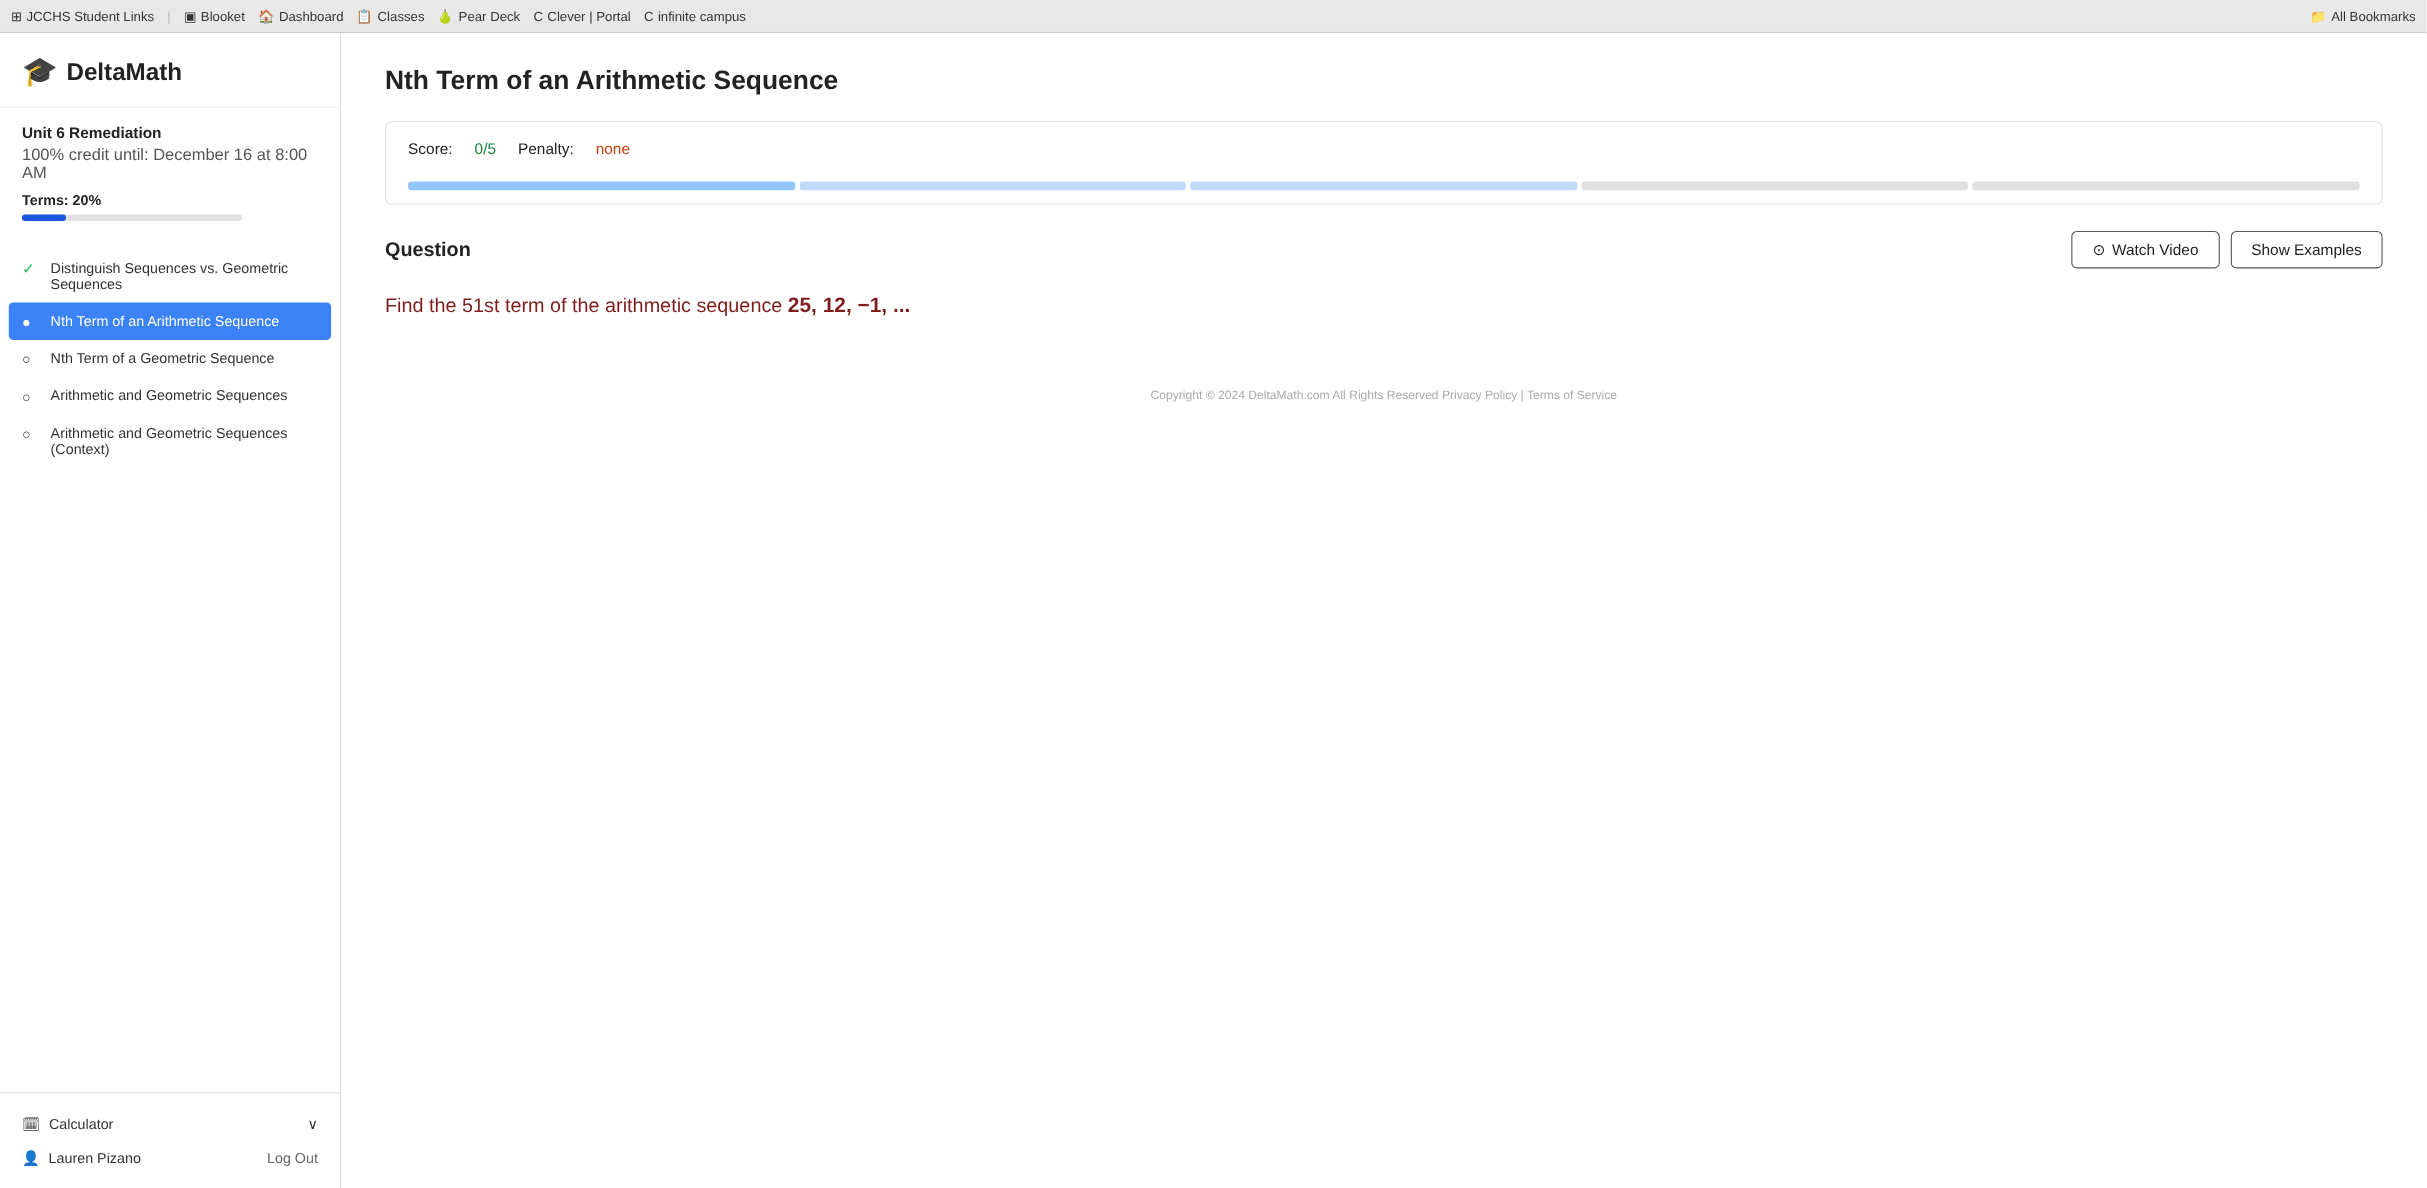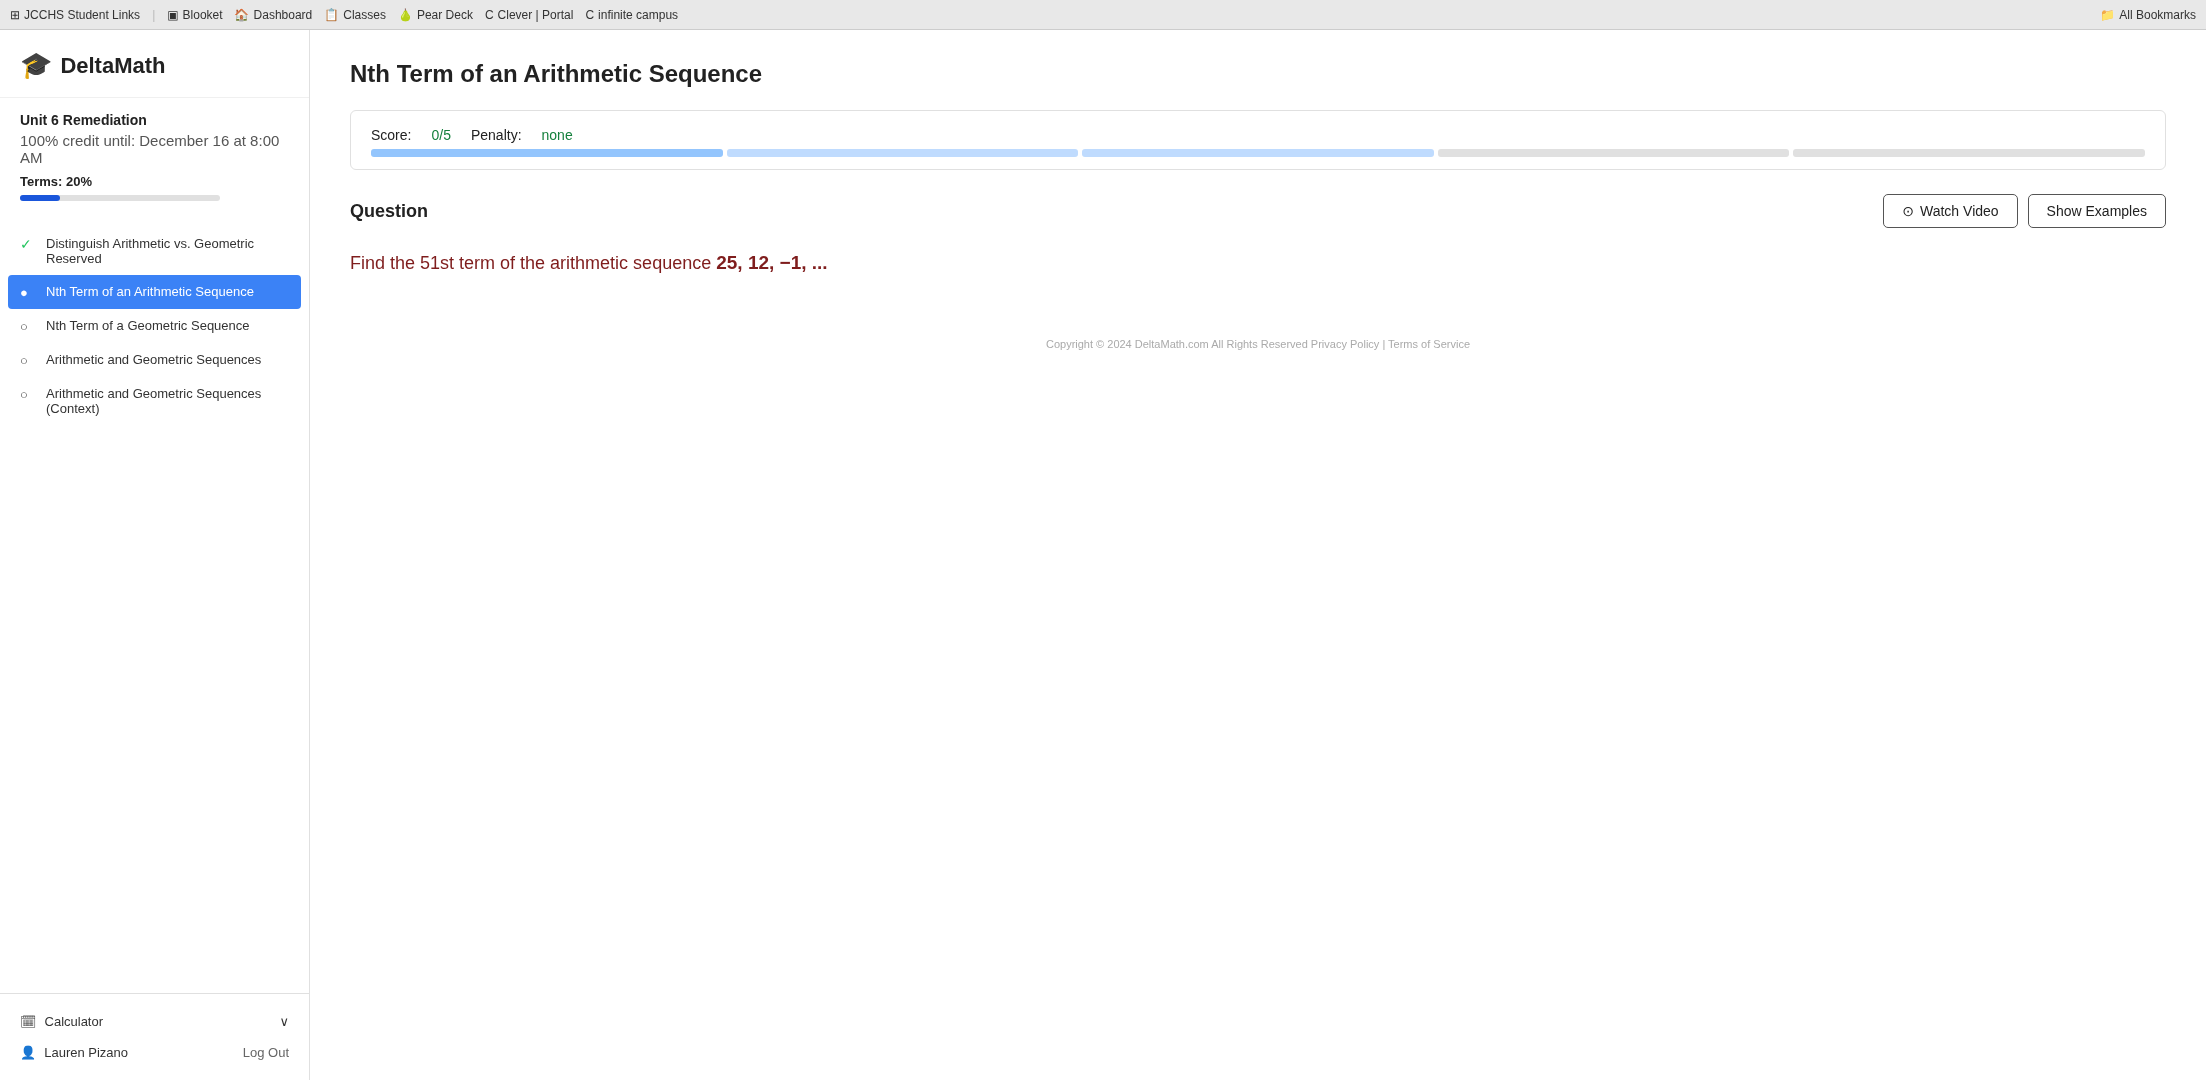--- a/index.html
+++ b/index.html
@@ -165,27 +165,27 @@
       background: #fff;
       border: 1px solid #e0e0e0;
       border-radius: 6px;
       padding: 16px 20px 12px 20px;
       margin-bottom: 24px;
     }
     .score-line {
       display: flex;
       align-items: flex-end;
       gap: 20px;
-      margin-bottom: 6px;
+      margin-bottom: 22px;
       font-size: 14px;
     }
     .score-label { color: #222; }
     .score-value { color: #15803d; }
     .penalty-label { color: #222; }
-    .penalty-value { color: #15803d; }
+    .penalty-value { color: #c2410c; }
 
     .progress-segments {
       display: flex;
       gap: 4px;
       height: 8px;
     }
     .progress-seg {
       flex: 1;
       border-radius: 3px;
       height: 8px;
@@ -355,21 +355,21 @@
       </div>
       <div class="progress-bar-container">
         <div class="progress-bar-fill"></div>
       </div>
     </div>
 
     <nav class="sidebar-nav">
 
       <div class="sidebar-nav-item">
         <span class="check-icon">✓</span>
-        <span>Distinguish Arithmetic vs. Geometric Reserved</span>
+        <span>Distinguish Sequences vs. Geometric Sequences</span>
       </div>
 
       <div class="sidebar-nav-item active">
         <span class="nav-icon">●</span>
         <span>Nth Term of an Arithmetic Sequence</span>
       </div>
 
       <div class="sidebar-nav-item">
         <span class="nav-icon">○</span>
         <span>Nth Term of a Geometric Sequence</span>

